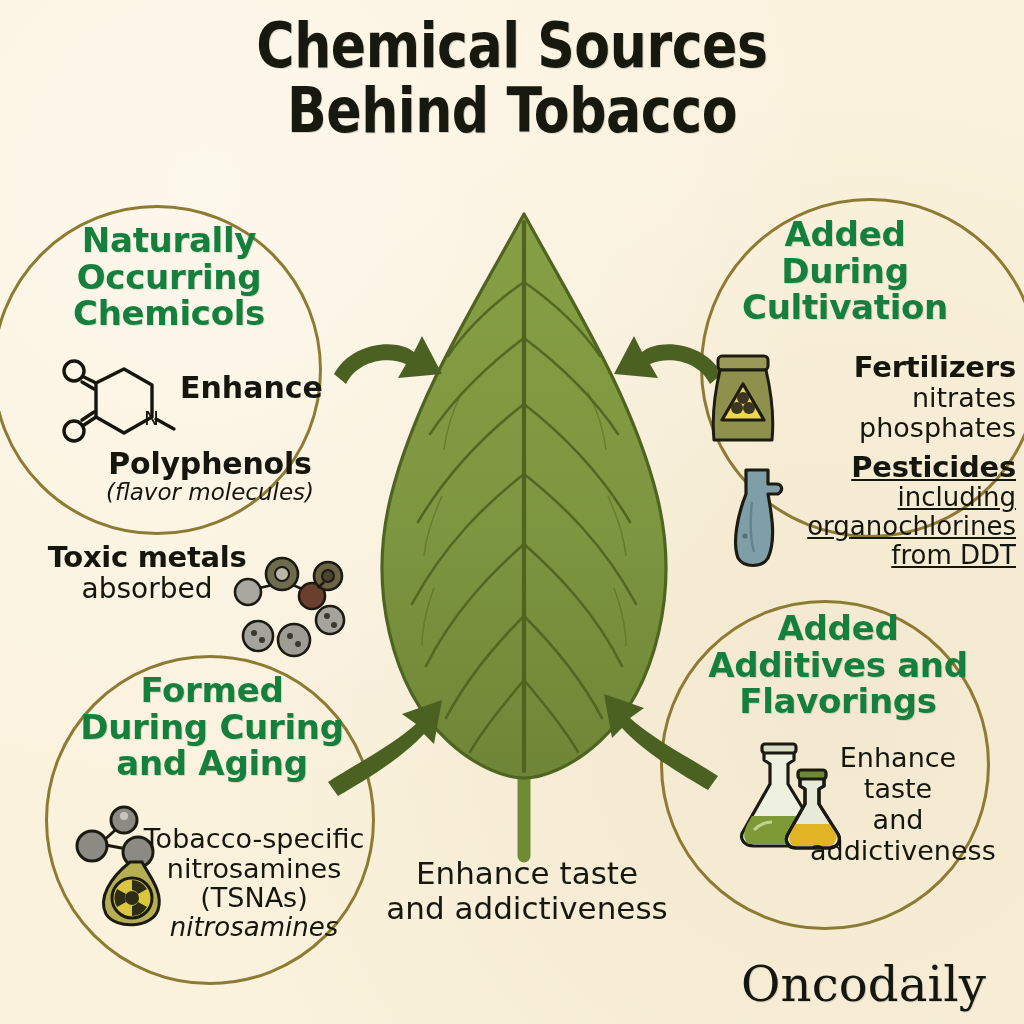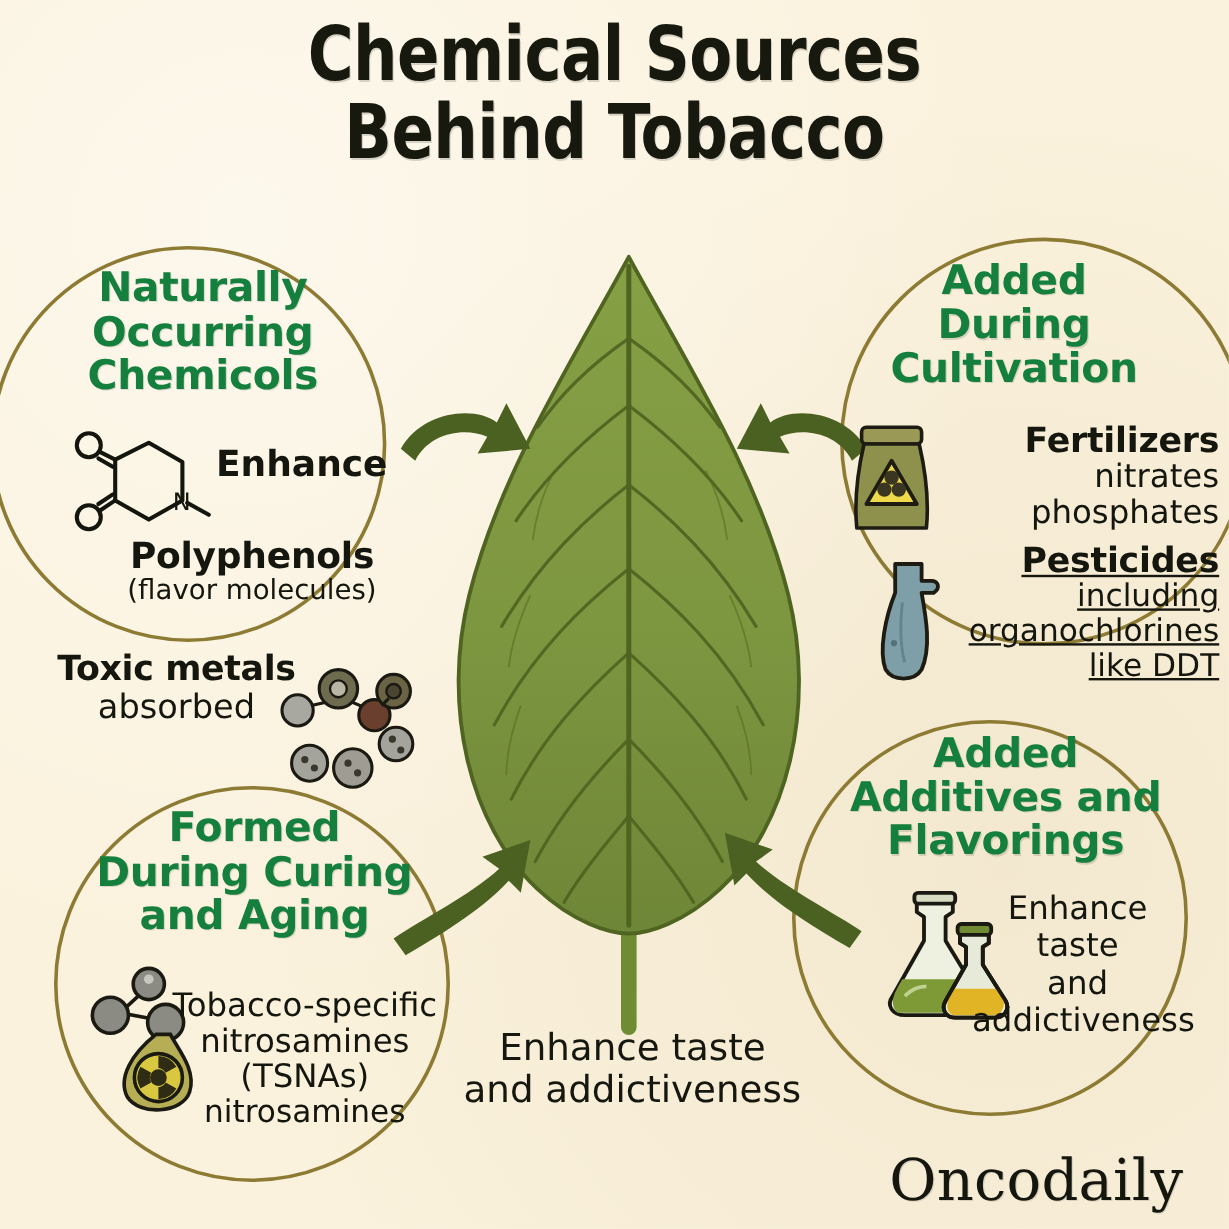--- a/index.html
+++ b/index.html
@@ -50,21 +50,21 @@
     font-size:33px;
     line-height:1.08;
     letter-spacing:-.3px;
     text-align:center;
     color:#15803d;
     text-shadow:1px 1px 0 rgba(0,0,0,.12);
   }
   .hdr span{display:block;}
   .lbl-bold{font-weight:800;font-size:28px;line-height:1.08;letter-spacing:-.2px;}
   .lbl{font-weight:400;font-size:26px;line-height:1.1;}
-  .lbl-sm{font-weight:400;font-size:22px;line-height:1.12;}
+  .lbl-sm{font-weight:400;font-size:22px;line-height:1.12;font-style:italic;}
 
   
   #panel-tl{position:absolute;left:24px;top:222px;width:290px;}
   #panel-tl .hdr{font-size:34px;}
   .tl-row{position:absolute;}
   #nicotine-label{left:180px;top:370px;font-weight:700;font-size:30px;}
   #polyphenols{position:absolute;left:90px;top:448px;width:240px;text-align:center;}
   #polyphenols .lbl-bold{font-size:30px;}
   #polyphenols .lbl-sm{font-size:23px;}
 
@@ -307,21 +307,21 @@
                C 6 80, 12 52, 20 32 Z" fill="#7f9fa8"></path>
     </g>
     <path d="M26 40 C 24 58, 24 76, 28 90" stroke="#64838c" stroke-width="2.4" fill="none"></path>
     <circle cx="19" cy="74" r="2.6" fill="#55727b"></circle>
   </svg>
 
   <div id="pest-text">
     <div class="lbl-bold">Pesticides</div>
     <div class="lbl">including</div>
     <div class="lbl">organochlorines</div>
-    <div class="lbl">like DDT</div>
+    <div class="lbl">from DDT</div>
   </div>
 
   <div id="panel-bl">
     <div class="hdr">
       <span>Formed</span>
       <span>During Curing</span>
       <span>and Aging</span>
     </div>
   </div>
 

